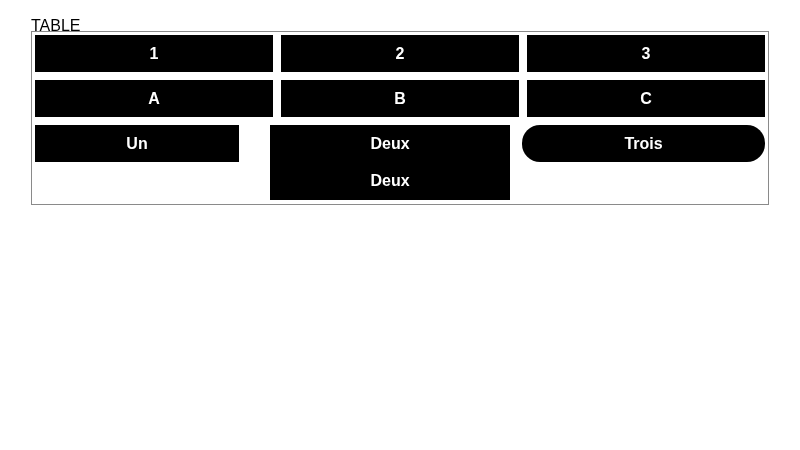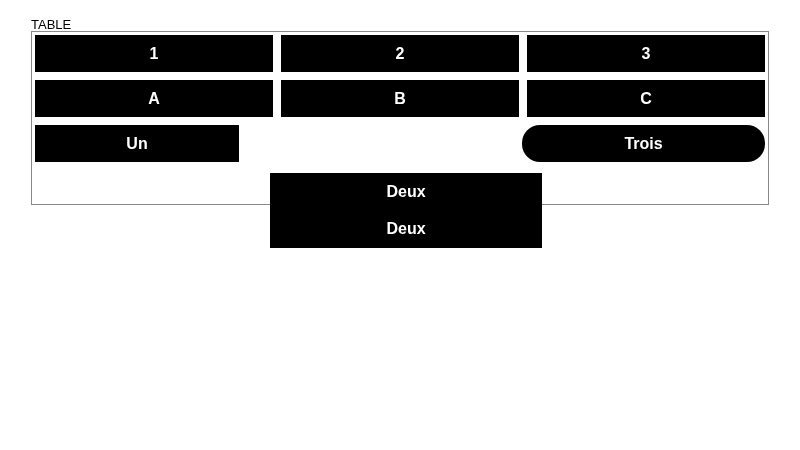--- a/index.html
+++ b/index.html
@@ -1,18 +1,18 @@
 <!DOCTYPE html>
 <html><head>
 <meta charset="utf-8">
 <style>
   html, body { margin: 0; padding: 0; background: #ffffff; }
   body { width: 800px; height: 450px; position: relative; overflow: hidden;
          font-family: "Liberation Sans", sans-serif; }
-  .caption { position: absolute; left: 31px; top: 17px; font-size: 13px; color: #000; }
+  .caption { position: absolute; left: 31px; top: 17px; font-size: 16px; color: #000; }
   .box { position: absolute; left: 31px; top: 31px; width: 736px; height: 172px;
          border: 1px solid #8a8a8a; }
   .cell { position: absolute; background: #000; color: #fff; font-weight: bold;
           font-size: 16px; display: flex; align-items: center; justify-content: center; }
   .cell.multi { flex-direction: column; justify-content: flex-start; }
   .cell.multi span { display: block; height: 37px; line-height: 37px; }
 </style>
 </head>
 <body>
 
@@ -36,20 +36,20 @@
   <div class="cell" style="left:249px;top:48px;width:238px;height:37px;">
     <span>B</span>
   </div>
   <div class="cell" style="left:495px;top:48px;width:238px;height:37px;">
     <span>C</span>
   </div>
 
   <div class="cell" style="left:3px;top:93px;width:204px;height:37px;">
     <span>Un</span>
   </div>
-  <div class="cell multi" style="left:238px;top:93px;width:272px;height:75px;margin-top:48px;">
+  <div class="cell multi" style="left:238px;top:93px;width:240px;height:75px;">
     <span>Deux</span>
     <span>Deux</span>
   </div>
   <div class="cell" style="left:490px;top:93px;width:243px;height:37px;border-radius:18px;">
     <span>Trois</span>
   </div>
 </div>
 
 </body></html>

